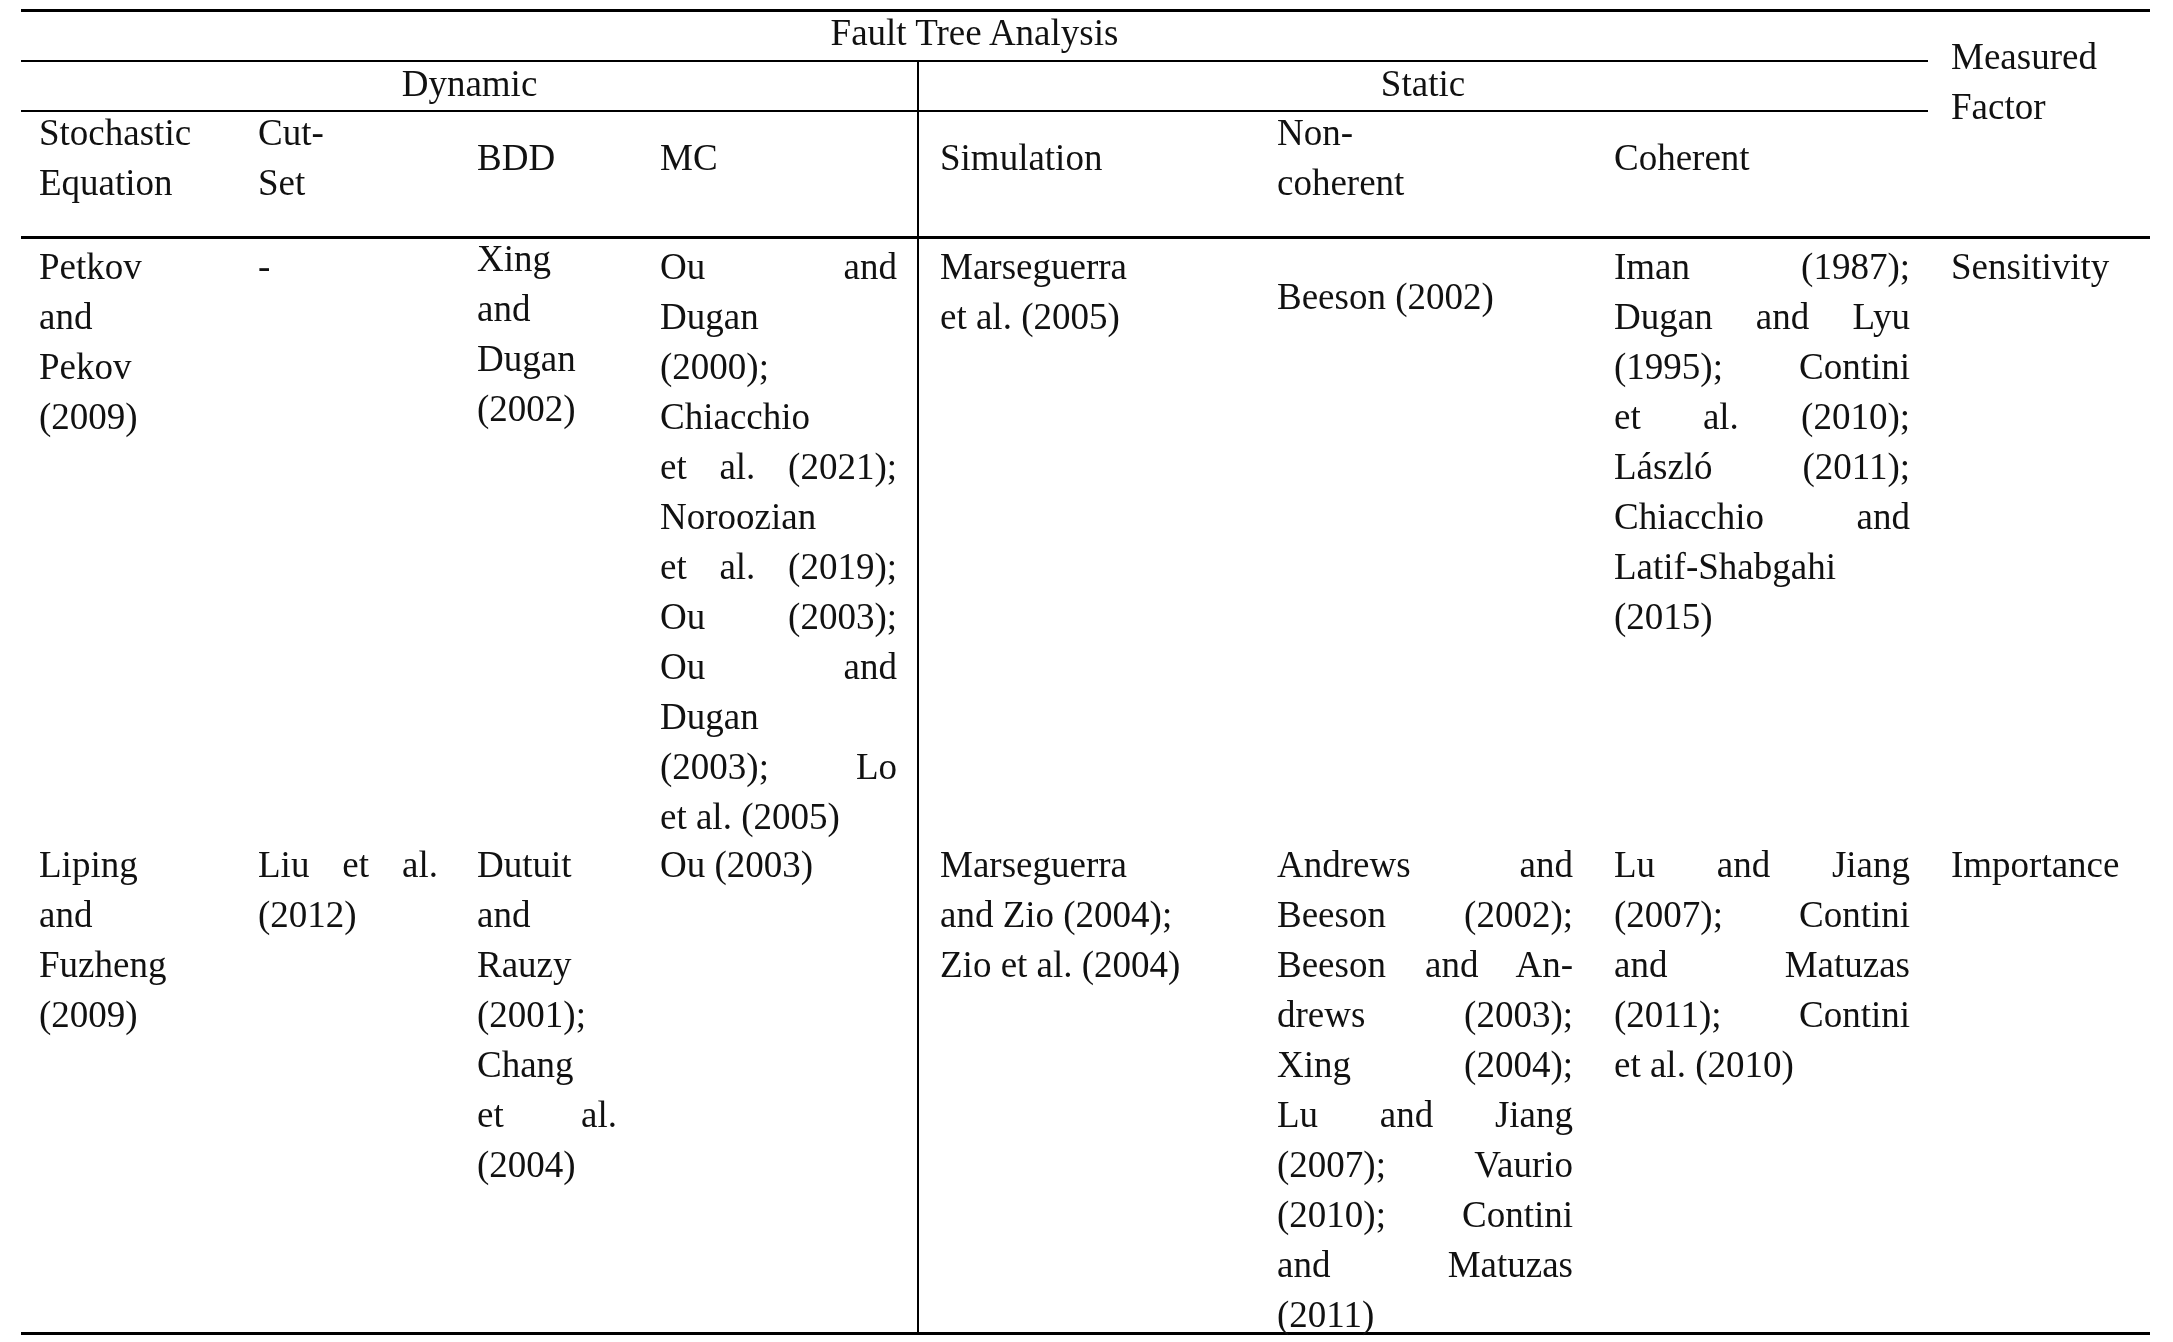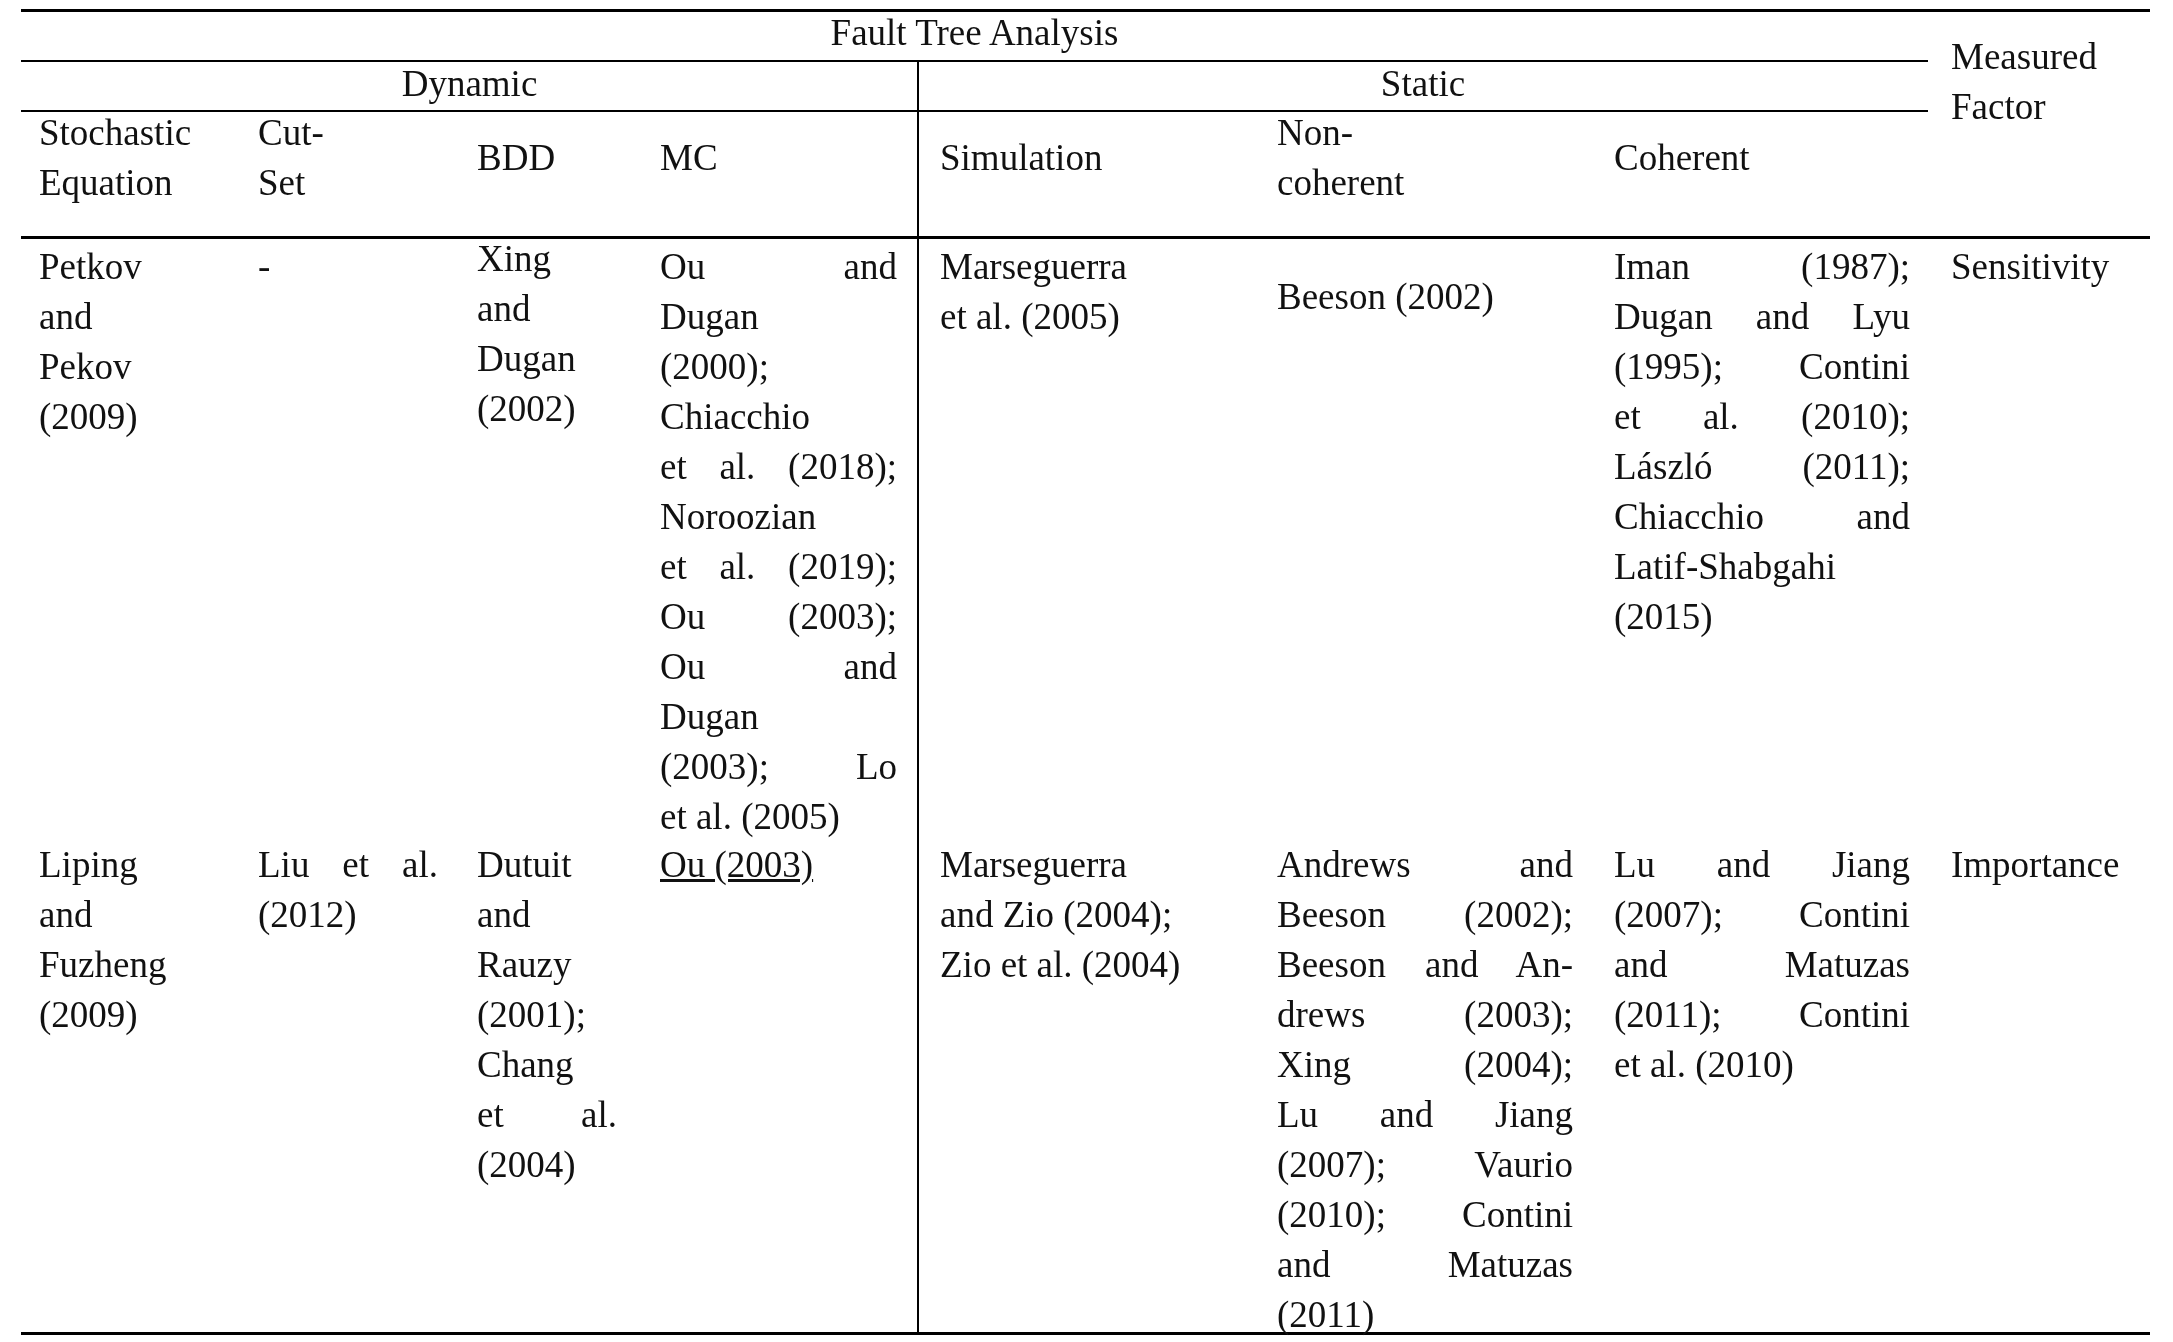--- a/index.html
+++ b/index.html
@@ -72,21 +72,21 @@
     <span class="ln">Xing</span>
     <span class="ln">and</span>
     <span class="ln">Dugan</span>
     <span class="ln">(2002)</span>
   </div>
   <div class="cell" style="left:660px; top:242px; width:237px;">
     <span class="ln j">Ou and</span>
     <span class="ln">Dugan</span>
     <span class="ln">(2000);</span>
     <span class="ln">Chiacchio</span>
-    <span class="ln j">et al. (2018);</span>
+    <span class="ln j">et al. (2021);</span>
     <span class="ln">Noroozian</span>
     <span class="ln j">et al. (2019);</span>
     <span class="ln j">Ou (2003);</span>
     <span class="ln j">Ou and</span>
     <span class="ln">Dugan</span>
     <span class="ln j">(2003); Lo</span>
     <span class="ln">et al. (2005)</span>
   </div>
   <div class="cell" style="left:940px; top:242px; width:300px;">
     <span class="ln">Marseguerra</span>
@@ -123,21 +123,21 @@
   </div>
   <div class="cell" style="left:477px; top:840px; width:140px;">
     <span class="ln">Dutuit</span>
     <span class="ln">and</span>
     <span class="ln">Rauzy</span>
     <span class="ln">(2001);</span>
     <span class="ln">Chang</span>
     <span class="ln j">et al.</span>
     <span class="ln">(2004)</span>
   </div>
-  <div class="cell" style="left:660px; top:840px; width:237px;text-decoration:underline;">
+  <div class="cell" style="left:660px; top:840px; width:237px;">
     <span class="ln">Ou (2003)</span>
   </div>
   <div class="cell" style="left:940px; top:840px; width:300px;">
     <span class="ln">Marseguerra</span>
     <span class="ln">and Zio (2004);</span>
     <span class="ln">Zio et al. (2004)</span>
   </div>
   <div class="cell" style="left:1277px; top:840px; width:296px;">
     <span class="ln j">Andrews and</span>
     <span class="ln j">Beeson (2002);</span>

